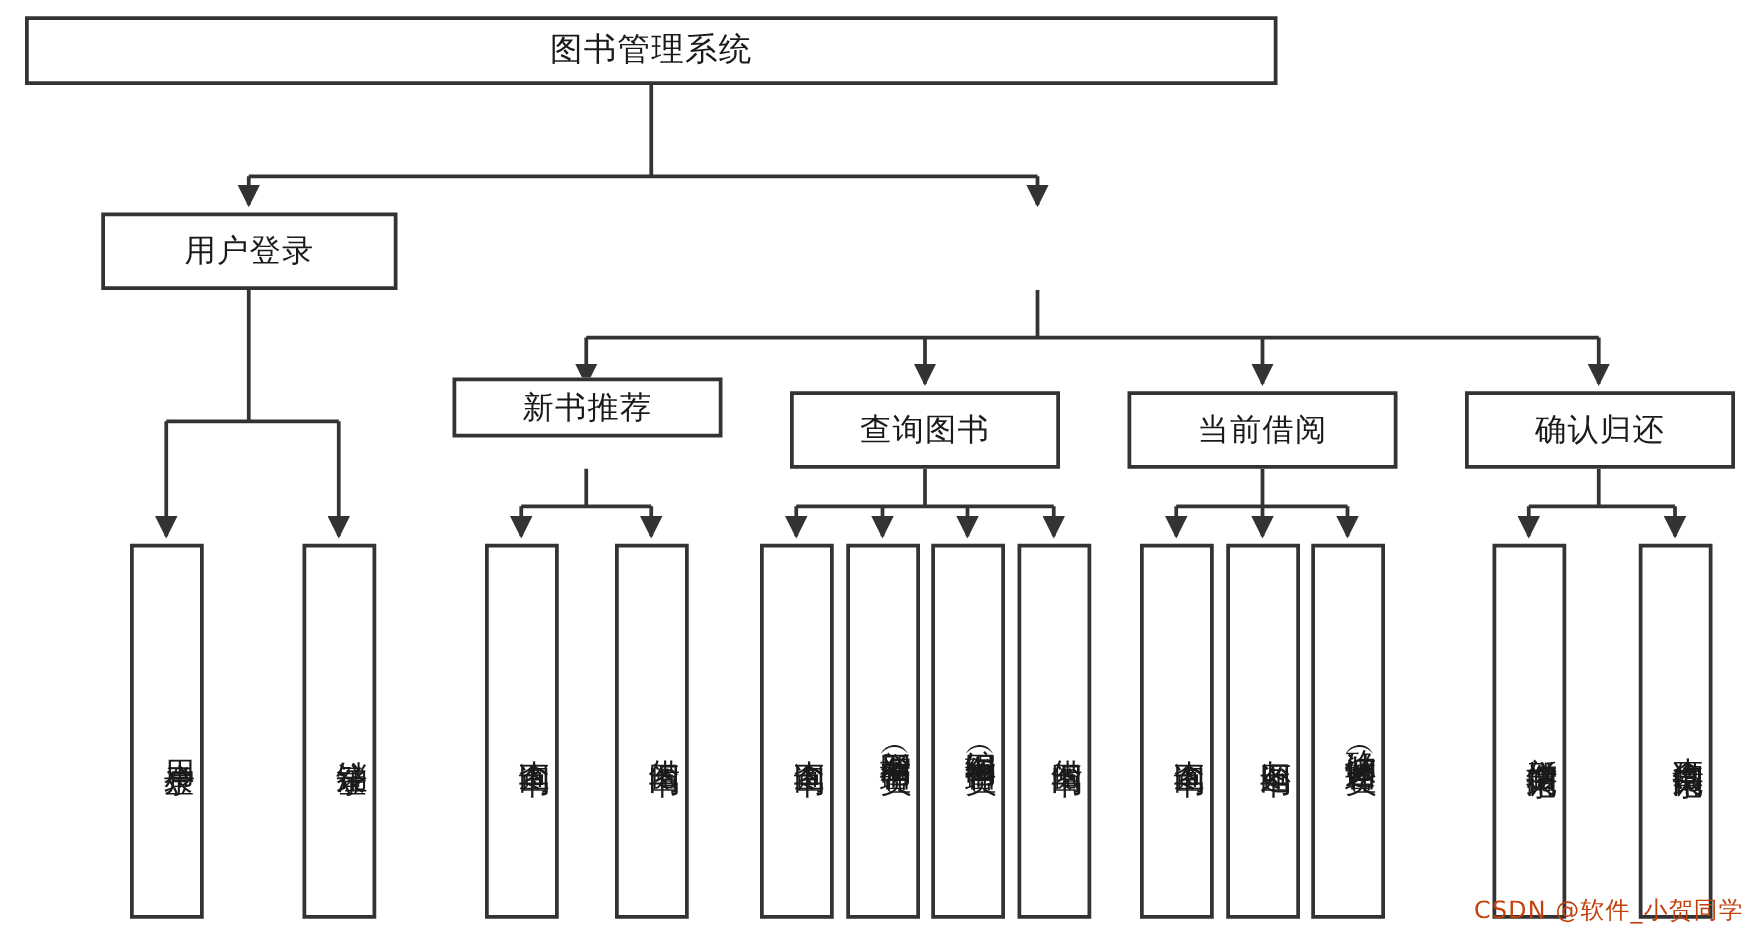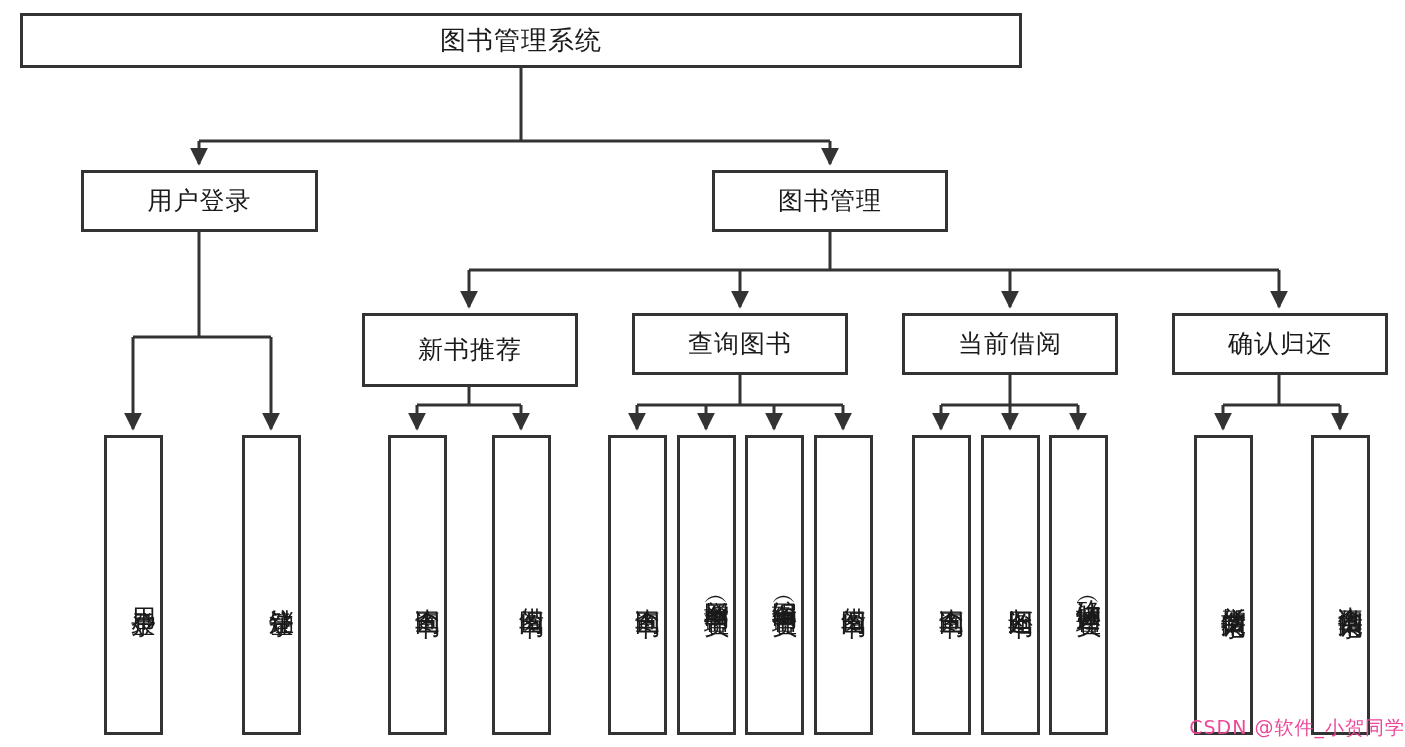--- a/index.html
+++ b/index.html
@@ -54,24 +54,24 @@
   svg.edges {
     position: absolute;
     left: 0;
     top: 0;
     width: 1405px;
     height: 747px;
     pointer-events: none;
   }
   .watermark {
     position: absolute;
-    right: 0;
+    right: 10px;
     bottom: 6px;
     font-size: 19px;
-    color: #ec4899;
+    color: #c2410c;
     letter-spacing: 1px;
     white-space: nowrap;
   }
 </style>
 </head>
 <body>
 
 <div id="diagram">
 
   <svg class="edges" viewBox="0 0 1405 747" xmlns="http://www.w3.org/2000/svg">
@@ -124,25 +124,22 @@
     </g>
   </svg>
 
   <div class="node node-h node-root" style="left:20px; top:13px; width:1002px; height:55px;">
     <span>图书管理系统</span>
   </div>
 
   <div class="node node-h" style="left:81px; top:170px; width:237px; height:62px;">
     <span>用户登录</span>
   </div>
-  <div class="node node-h" style="left:712px; top:170px; width:236px; height:62px;">
-    <span>图书管理</span>
-  </div>
 
-  <div class="node node-h" style="left:362px; top:313px; width:216px; height:74px;">
+  <div class="node node-h" style="left:362px; top:302px; width:216px; height:48px;">
     <span>新书推荐</span>
   </div>
   <div class="node node-h" style="left:632px; top:313px; width:216px; height:62px;">
     <span>查询图书</span>
   </div>
   <div class="node node-h" style="left:902px; top:313px; width:216px; height:62px;">
     <span>当前借阅</span>
   </div>
   <div class="node node-h" style="left:1172px; top:313px; width:216px; height:62px;">
     <span>确认归还</span>

